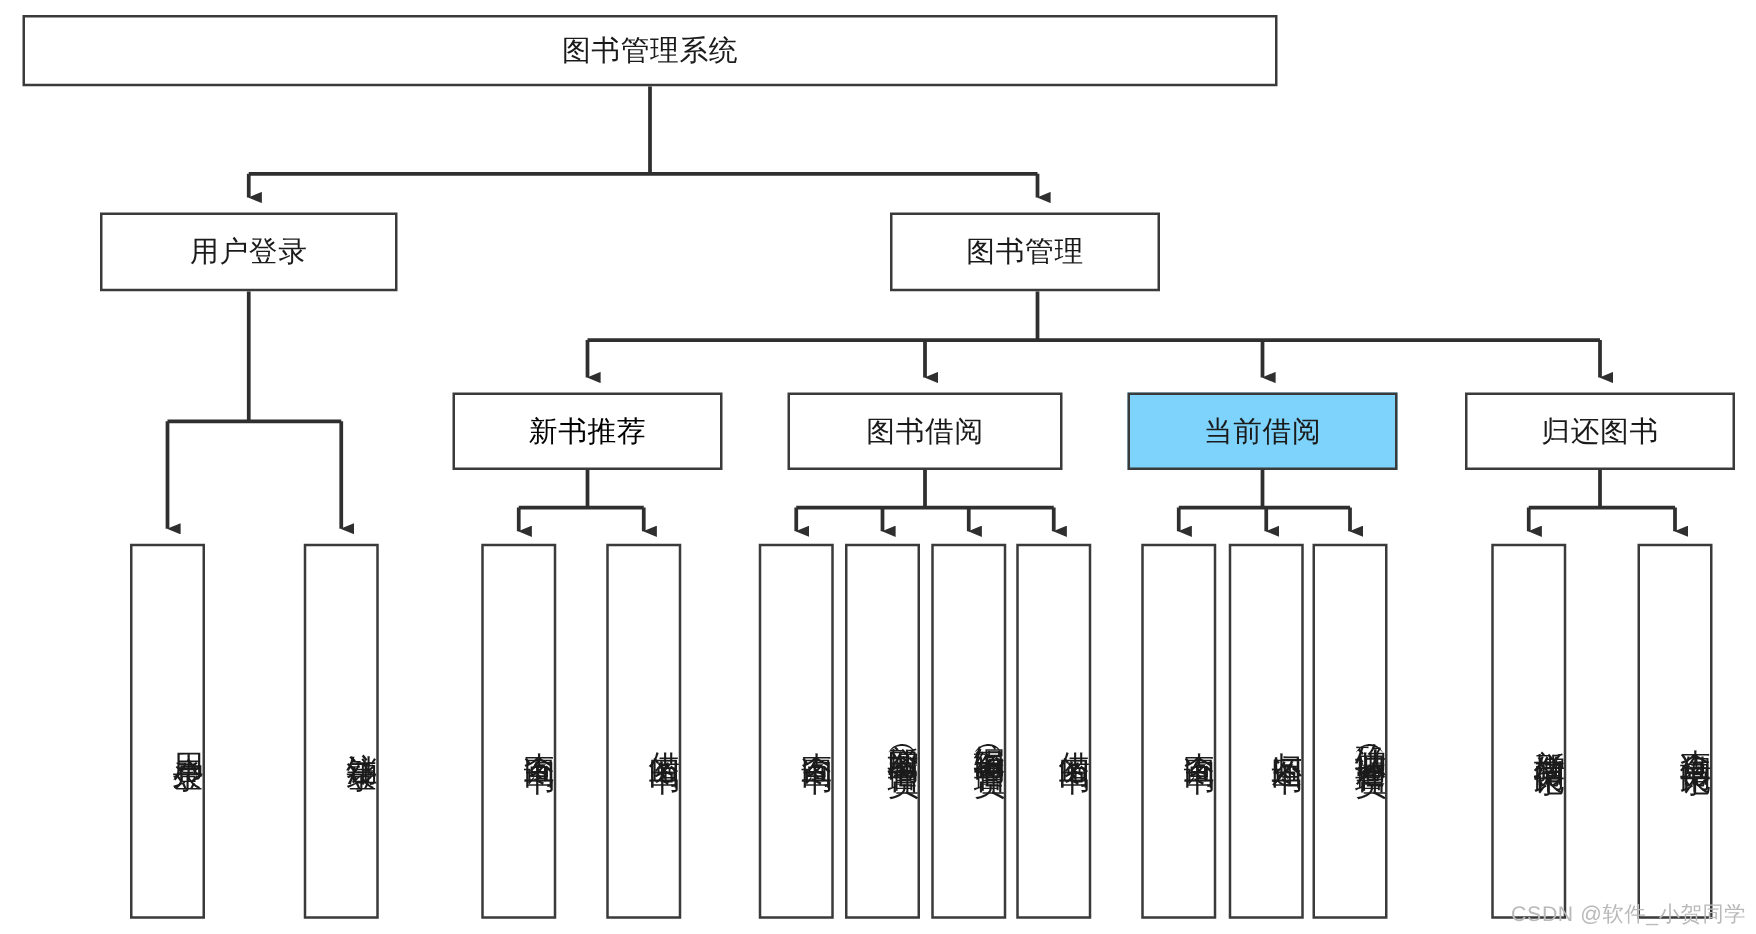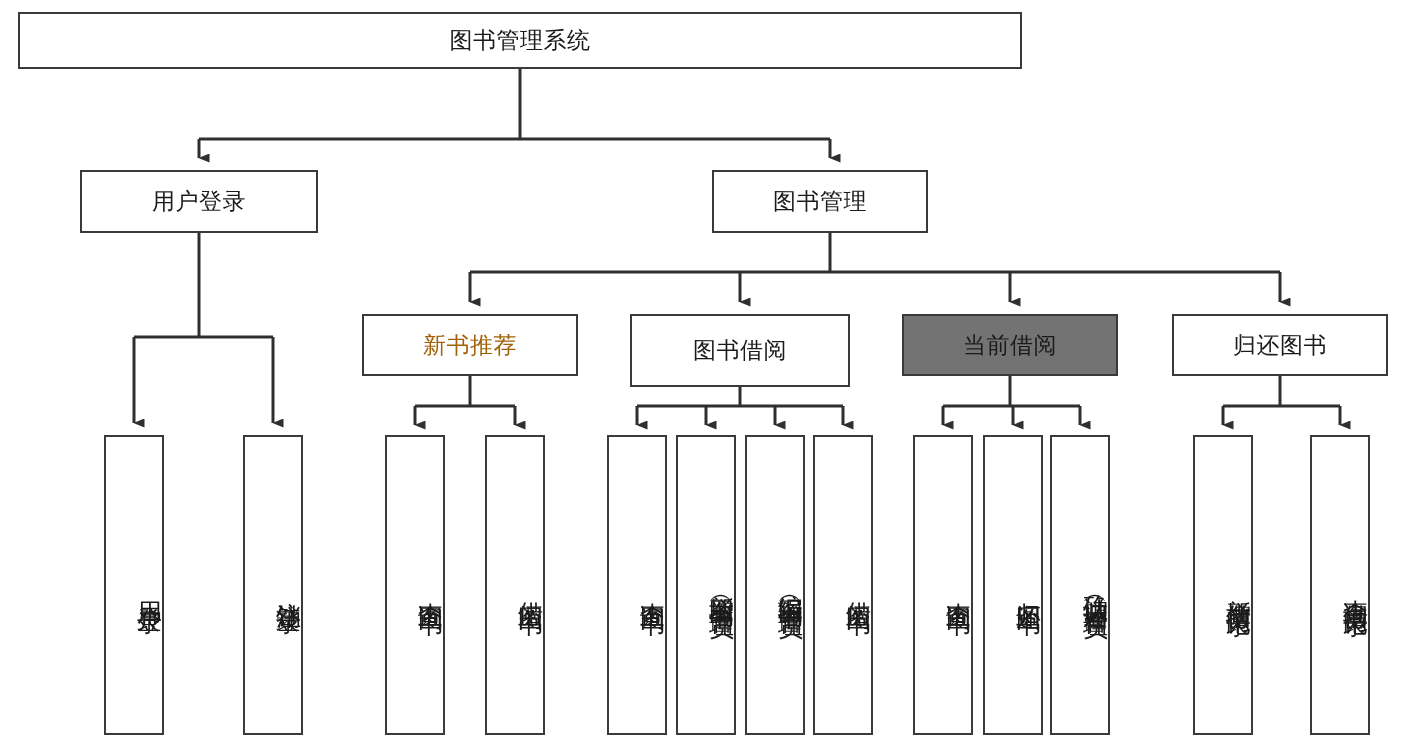--- a/index.html
+++ b/index.html
@@ -126,27 +126,27 @@
     <span>图书管理系统</span>
   </div>
 
   <div class="node horiz" style="left: 80px; top: 170px; width: 238px; height: 63px; border-color: rgb(58, 58, 58); color: rgb(27, 27, 27); background: rgb(255, 255, 255);">
     <span>用户登录</span>
   </div>
   <div class="node horiz" style="left: 712px; top: 170px; width: 216px; height: 63px; border-color: rgb(58, 58, 58); color: rgb(27, 27, 27); background: rgb(255, 255, 255);">
     <span>图书管理</span>
   </div>
 
-  <div class="node horiz" style="left: 362px; top: 314px; width: 216px; height: 62px; border-color: rgb(58, 58, 58); color: #a16207; background: rgb(255, 255, 255);">
+  <div class="node horiz" style="left: 362px; top: 314px; width: 216px; height: 62px; border-color: rgb(58, 58, 58); color: #000000; background: rgb(255, 255, 255);">
     <span>新书推荐</span>
   </div>
-  <div class="node horiz" style="left: 630px; top: 314px; width: 220px; height: 73px; border-color: rgb(58, 58, 58); color: rgb(27, 27, 27); background: rgb(255, 255, 255);">
+  <div class="node horiz" style="left: 630px; top: 314px; width: 220px; height: 62px; border-color: rgb(58, 58, 58); color: rgb(27, 27, 27); background: rgb(255, 255, 255);">
     <span>图书借阅</span>
   </div>
-  <div class="node horiz" style="left: 902px; top: 314px; width: 216px; height: 62px; border-color: rgb(58, 58, 58); color: rgb(27, 27, 27); background: #737373;">
+  <div class="node horiz" style="left: 902px; top: 314px; width: 216px; height: 62px; border-color: rgb(58, 58, 58); color: rgb(27, 27, 27); background: #7dd3fc;">
     <span>当前借阅</span>
   </div>
   <div class="node horiz" style="left: 1172px; top: 314px; width: 216px; height: 62px; border-color: rgb(58, 58, 58); color: rgb(27, 27, 27); background: rgb(255, 255, 255);">
     <span>归还图书</span>
   </div>
 
   <div class="node vert" style="left: 104px; top: 435px; width: 60px; height: 300px; border-color: rgb(58, 58, 58); color: rgb(27, 27, 27); background: rgb(255, 255, 255);">
     <span class="vtext">用户登录</span>
   </div>
   <div class="node vert" style="left: 243px; top: 435px; width: 60px; height: 300px; border-color: rgb(58, 58, 58); color: rgb(27, 27, 27); background: rgb(255, 255, 255);">
@@ -179,13 +179,14 @@
   <div class="node vert" style="left: 1050px; top: 435px; width: 60px; height: 300px; border-color: rgb(58, 58, 58); color: rgb(27, 27, 27); background: rgb(255, 255, 255);">
     <span class="vtext">确认归还（管理员）</span>
   </div>
   <div class="node vert" style="left: 1193px; top: 435px; width: 60px; height: 300px; border-color: rgb(58, 58, 58); color: rgb(27, 27, 27); background: rgb(255, 255, 255);">
     <span class="vtext">新增借阅记录</span>
   </div>
   <div class="node vert" style="left: 1310px; top: 435px; width: 60px; height: 300px; border-color: rgb(58, 58, 58); color: rgb(27, 27, 27); background: rgb(255, 255, 255);">
     <span class="vtext">查询借阅记录</span>
   </div>
 
+  <div id="watermark" style="color: rgb(185, 185, 185);">CSDN @软件_小贺同学</div>
 </div>
 
 </body></html>

